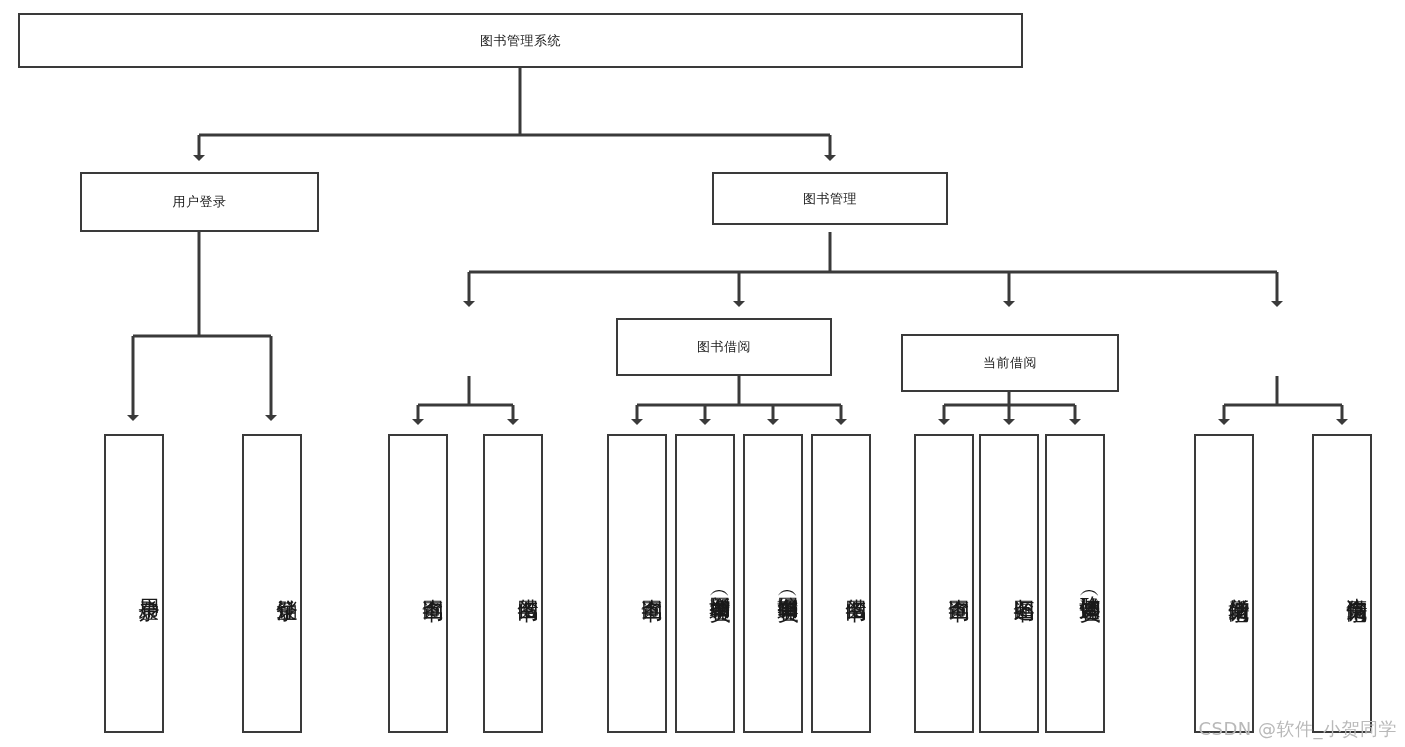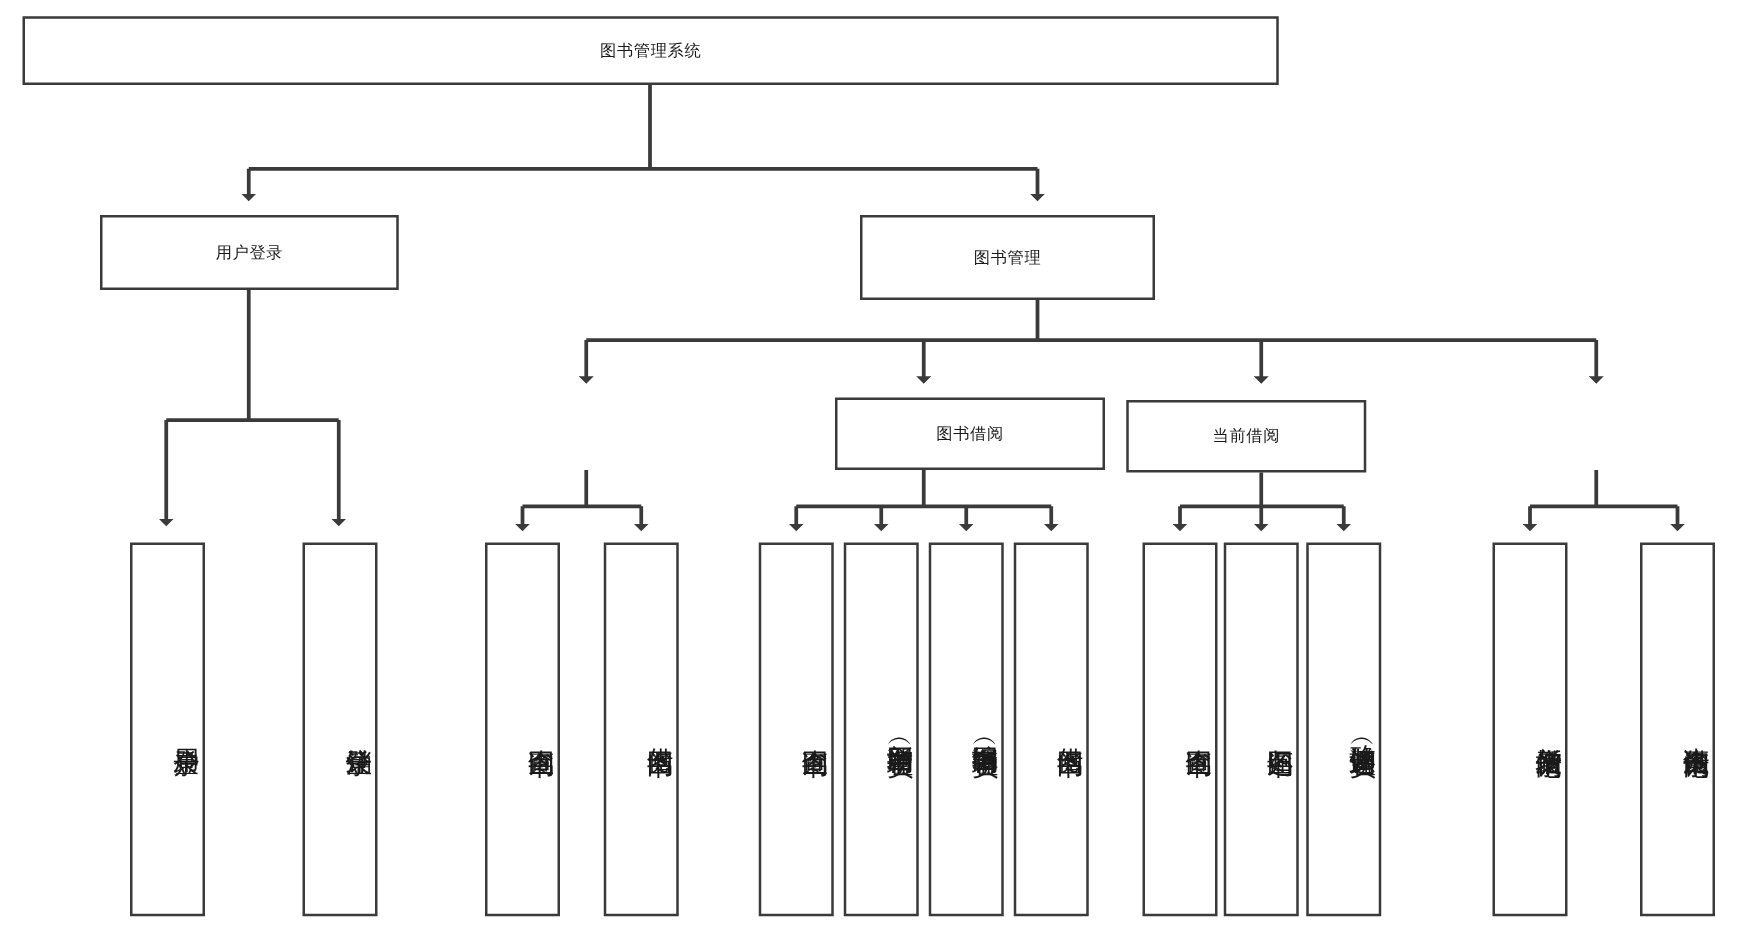--- a/index.html
+++ b/index.html
@@ -120,28 +120,28 @@
     </g>
   </svg>
 
   <div class="node horiz" style="left:18px; top:13px; width:1005px; height:55px;">
     <span>图书管理系统</span>
   </div>
 
   <div class="node horiz" style="left:80px; top:172px; width:239px; height:60px;">
     <span>用户登录</span>
   </div>
-  <div class="node horiz" style="left:688px; top:172px; width:236px; height:68px;">
+  <div class="node horiz" style="left:712px; top:172px; width:236px; height:53px;">
     <span>图书管理</span>
   </div>
 
-  <div class="node horiz" style="left:668px; top:318px; width:216px; height:58px;">
+  <div class="node horiz" style="left:616px; top:318px; width:216px; height:58px;">
     <span>图书借阅</span>
   </div>
-  <div class="node horiz" style="left:901px; top:320px; width:192px; height:58px;">
+  <div class="node horiz" style="left:901px; top:334px; width:218px; height:58px;">
     <span>当前借阅</span>
   </div>
 
   <div class="node vert" style="left:104px; top:434px; width:60px; height:299px;">
     <span class="vtext">用户登录</span>
   </div>
   <div class="node vert" style="left:242px; top:434px; width:60px; height:299px;">
     <span class="vtext">注销登录</span>
   </div>
 
@@ -175,14 +175,15 @@
     <span class="vtext">确认归还（管理员）</span>
   </div>
 
   <div class="node vert" style="left:1194px; top:434px; width:60px; height:299px;">
     <span class="vtext">新增借阅记录</span>
   </div>
   <div class="node vert" style="left:1312px; top:434px; width:60px; height:299px;">
     <span class="vtext">查询借阅记录</span>
   </div>
 
+  <div id="watermark">CSDN @软件_小贺同学</div>
 
 </div>
 
 </body></html>

